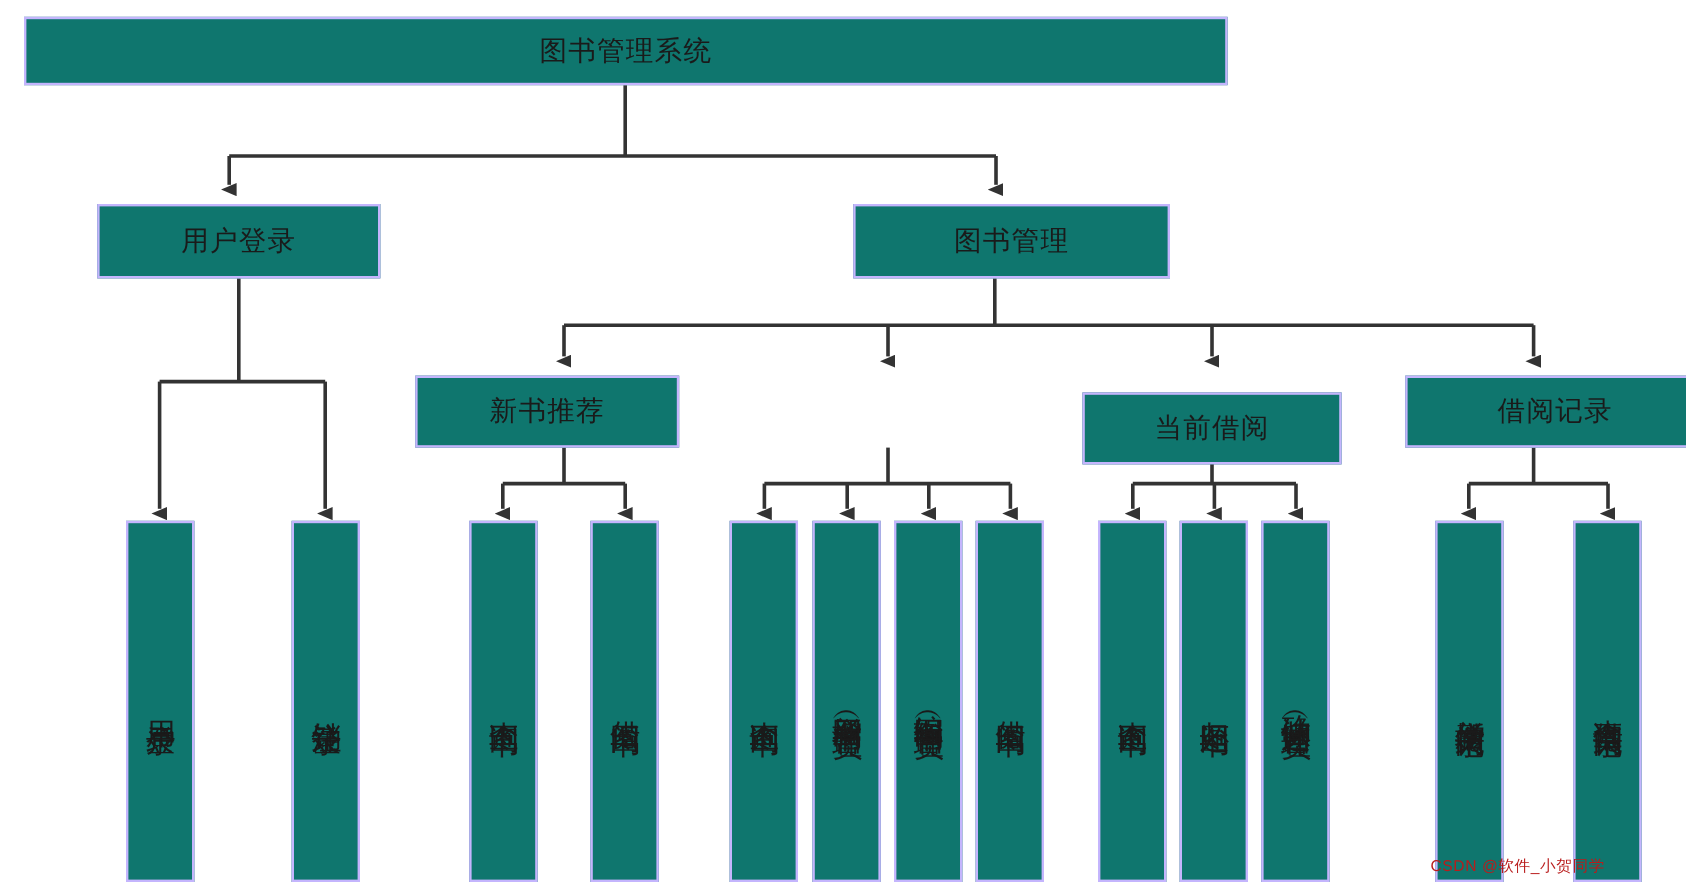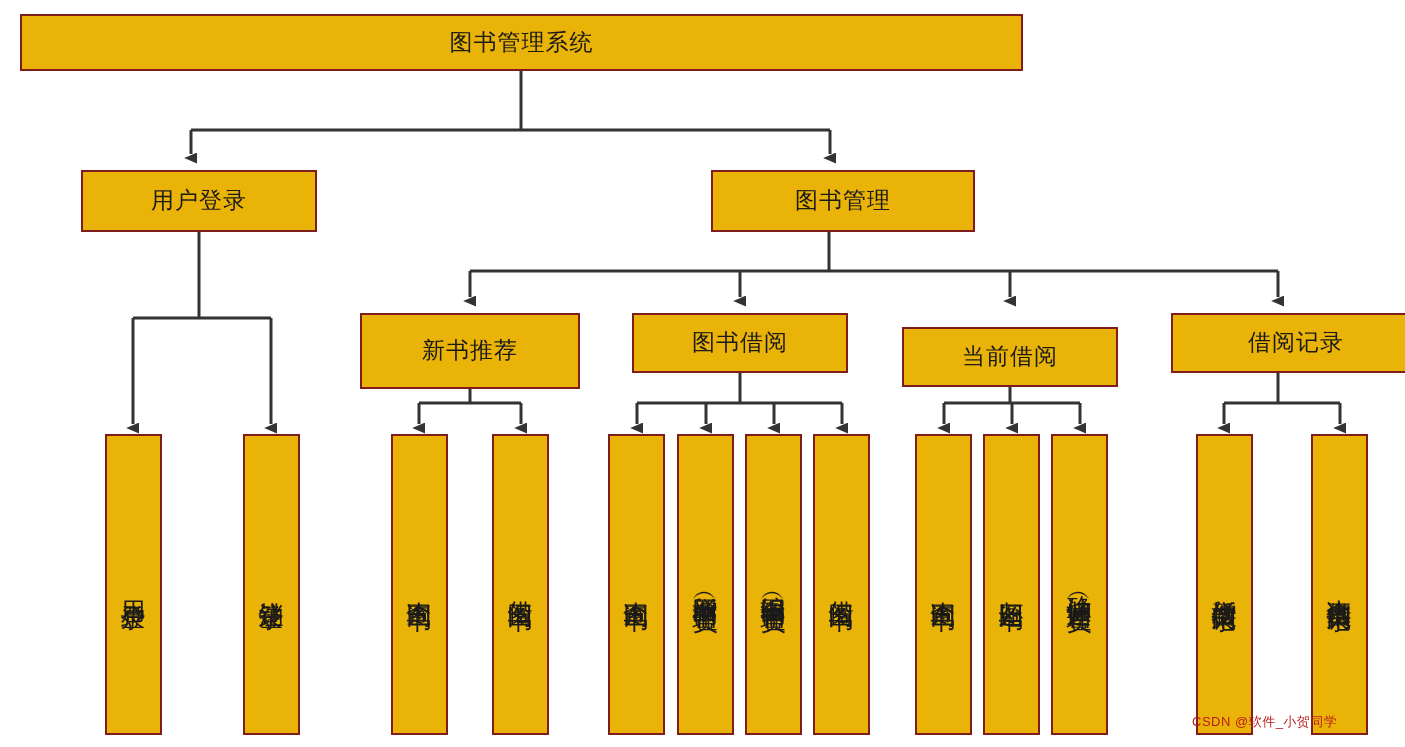--- a/index.html
+++ b/index.html
@@ -21,22 +21,22 @@
     position: absolute;
     left: 0;
     top: 0;
     width: 1405px;
     height: 747px;
     pointer-events: none;
   }
   .node {
     position: absolute;
     box-sizing: border-box;
-    border: 2px solid #7f1d1d;
-    background: #eab308;
+    border: 2px solid #c4b5fd;
+    background: #0f766e;
     display: flex;
     align-items: center;
     justify-content: center;
     color: #1a1a1a;
     line-height: 1.12;
   }
   .node.horiz {
     font-size: 23px;
     letter-spacing: 1px;
   }
@@ -127,25 +127,22 @@
     <span class="txt">图书管理系统</span>
   </div>
 
   <div class="node horiz" style="left:81px; top:170px; width:236px; height:62px;">
     <span class="txt">用户登录</span>
   </div>
   <div class="node horiz" style="left:711px; top:170px; width:264px; height:62px;">
     <span class="txt">图书管理</span>
   </div>
 
-  <div class="node horiz" style="left:360px; top:313px; width:220px; height:76px;font-family:Liberation Serif, serif;">
+  <div class="node horiz" style="left:346px; top:313px; width:220px; height:60px;font-family:Liberation Serif, serif;">
     <span class="txt">新书推荐</span>
-  </div>
-  <div class="node horiz" style="left:632px; top:313px; width:216px; height:60px;">
-    <span class="txt">图书借阅</span>
   </div>
   <div class="node horiz" style="left:902px; top:298px; width:216px; height:60px;margin-top:29px;">
     <span class="txt">当前借阅</span>
   </div>
   <div class="node horiz" style="left:1171px; top:313px; width:250px; height:60px;">
     <span class="txt">借阅记录</span>
   </div>
 
   <div class="node vert leaf-tall" style="left:105px; top:434px; width:57px; height:301px;">
     <span class="txt">用户登录</span>

